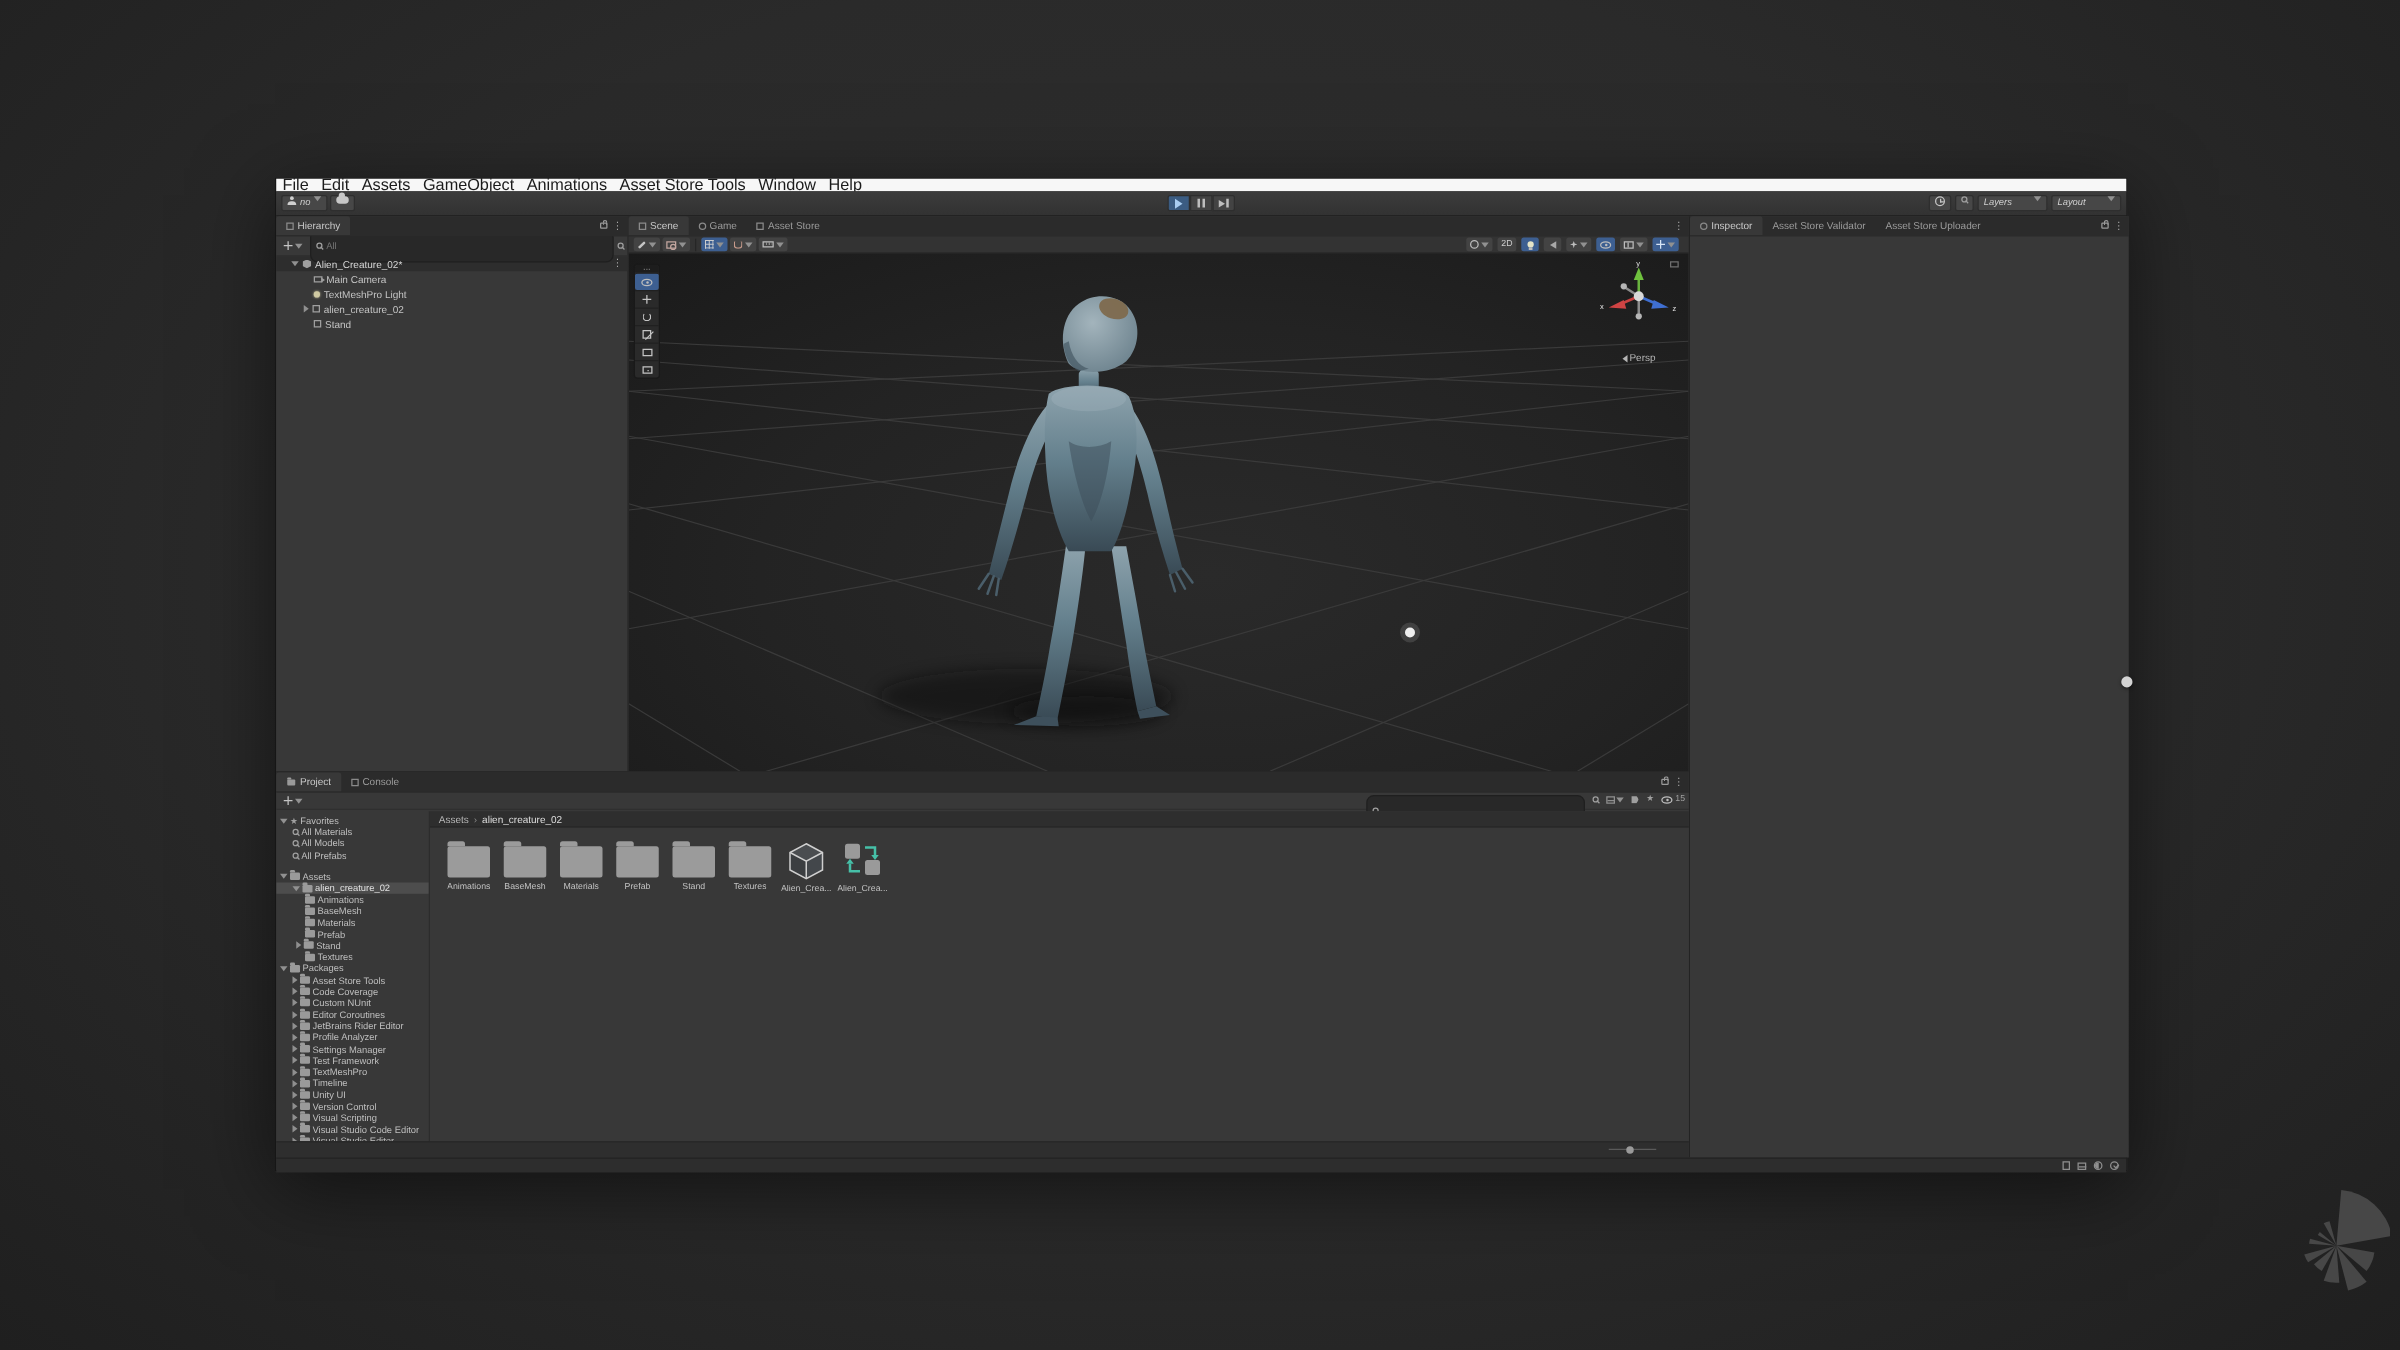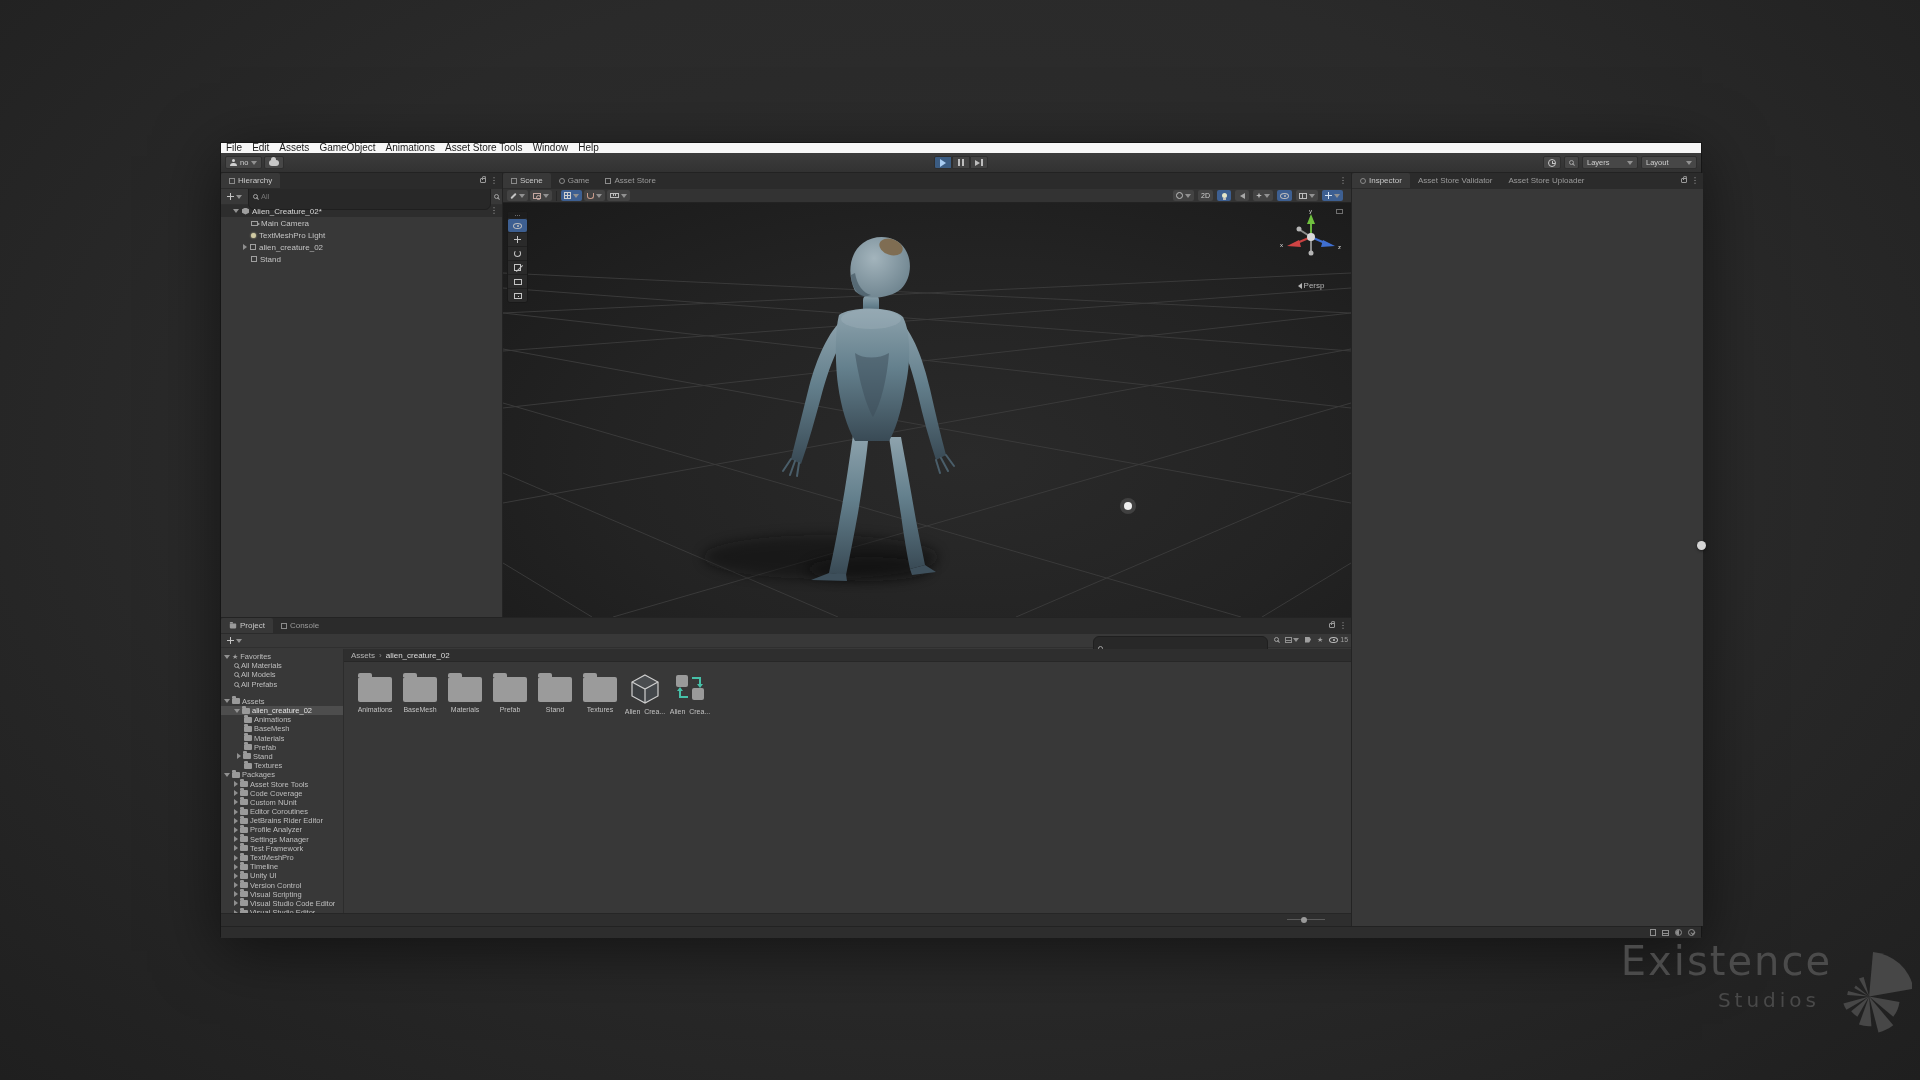--- a/index.html
+++ b/index.html
@@ -9,29 +9,29 @@
     font-family: "Liberation Sans", sans-serif;
     color:#c8c8c8;
     position:relative;
   }
   
   .uwin { position:absolute; left:220px; top:142px; width:1482px; height:795px;
           background:#383838; border:1px solid #161616; box-shadow:0 14px 60px rgba(0,0,0,.55); }
   
   .menubar { position:absolute; left:0; top:0; width:100%; height:10px; background:#f7f7f7;
              display:flex; align-items:center; }
-  .mi { padding:0 5px; font-size:10px; line-height:10px; color:#1b1b1b; white-space:nowrap; }
+  .mi { padding:0 5px; font-size:13px; line-height:10px; color:#1b1b1b; white-space:nowrap; }
   
   .tbar { position:absolute; left:0; top:10px; width:100%; height:20px;
           background:linear-gradient(#3c3c3c,#323232); border-bottom:1px solid #222; }
   .tb-left { position:absolute; left:4px; top:3px; display:flex; gap:2px; }
   .tb-center { position:absolute; left:50%; transform:translateX(-50%); top:3px; display:flex; }
   .tb-right { position:absolute; right:4px; top:3px; display:flex; gap:3px; }
   .tbtn { height:13px; background:#474747; border:1px solid #2e2e2e; border-radius:2px;
-          display:flex; align-items:center; padding:0 4px; gap:3px; font-size:7.5px; color:#cfcfcf; }
+          display:flex; padding:0 4px; gap:3px; font-size:7.5px; color:#cfcfcf;font-style:italic; }
   .pbtn { width:18px; height:13px; background:#434343; border:1px solid #2e2e2e;
           display:flex; align-items:center; justify-content:center; }
   .pbtn:first-child { border-radius:2px 0 0 2px; }
   .pbtn:last-child  { border-radius:0 2px 2px 0; }
   .pbtn.on { background:#3b5c82; }
   .ddl { width:56px; justify-content:space-between; }
   
   .arr-d { width:0;height:0;border-left:3px solid transparent;border-right:3px solid transparent;
            border-top:4px solid #919191; display:inline-block; flex:none; }
   .arr-r { width:0;height:0;border-top:3px solid transparent;border-bottom:3px solid transparent;
@@ -732,24 +732,20 @@
       <span class="st2"></span>
       <span class="st3"></span>
       <span class="st4"></span>
     </div>
   </div>
 
   <span class="notch"></span>
 </div>
 
 <div class="wm">
-  <div class="wm-text">
-    <div class="wm1">Existence</div>
-    <div class="wm2">Studios</div>
-  </div>
   <svg width="78" height="106" viewBox="0 0 100 115">
     <g fill="#474747">
       <path d="M45,62 L50,5 A58,58 0 0 1 102,52 Z"></path>
       <path d="M45,62 L84,69 A40,40 0 0 1 76,88 Z"></path>
       <path d="M45,62 L76,99 A48,48 0 0 1 57,108 Z"></path>
       <path d="M45,62 L48,100 A38,38 0 0 1 32,98 Z"></path>
       <path d="M45,62 L30,88 A30,30 0 0 1 22,81 Z"></path>
       <path d="M45,62 L16,79 A34,34 0 0 1 12,71 Z"></path>
       <path d="M45,62 L17,60 A28,28 0 0 1 18,55 Z"></path>
       <path d="M45,62 L26,51 A22,22 0 0 1 28,48 Z"></path>

